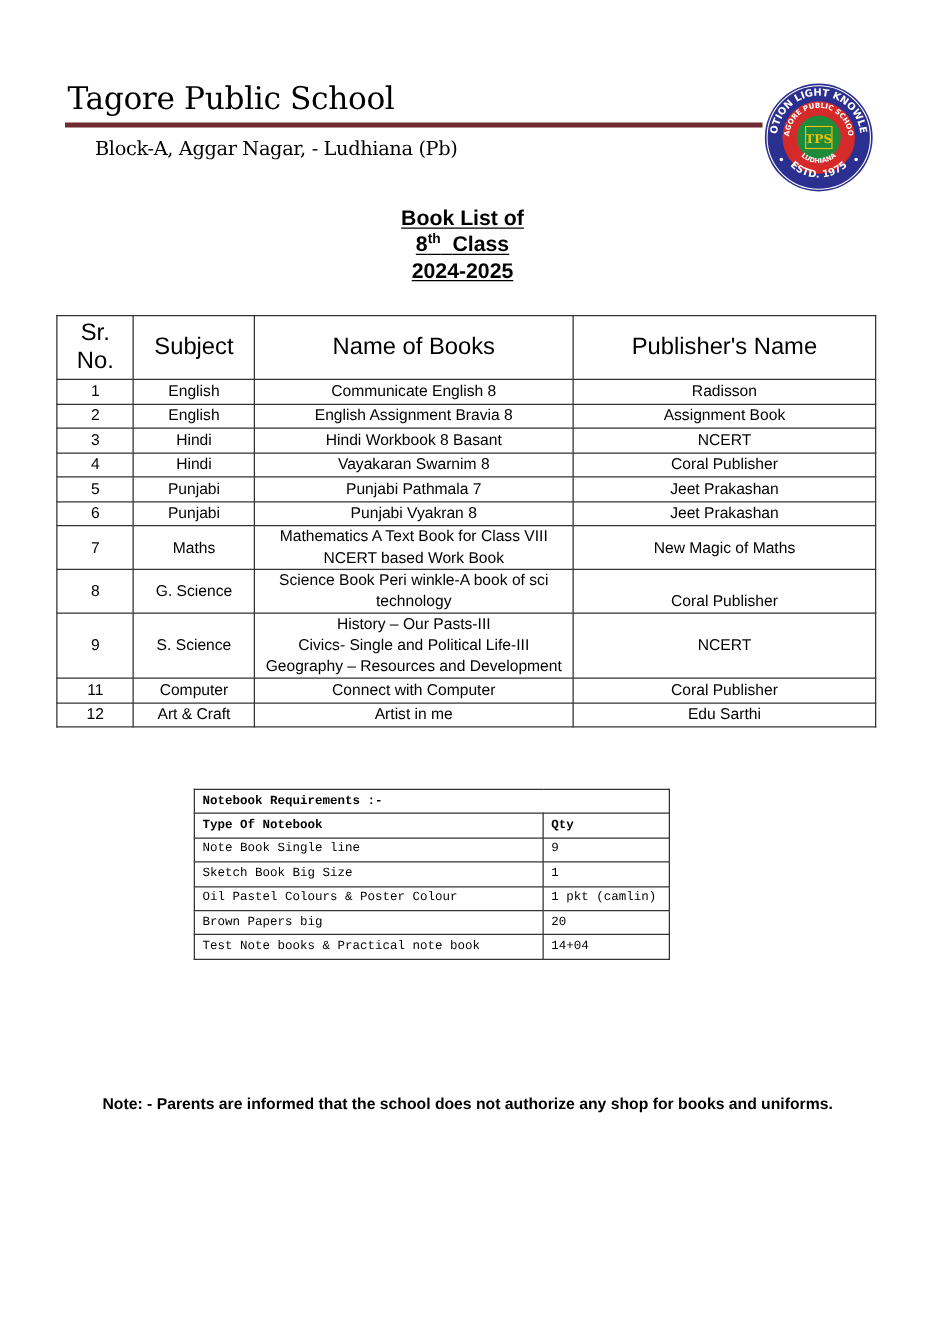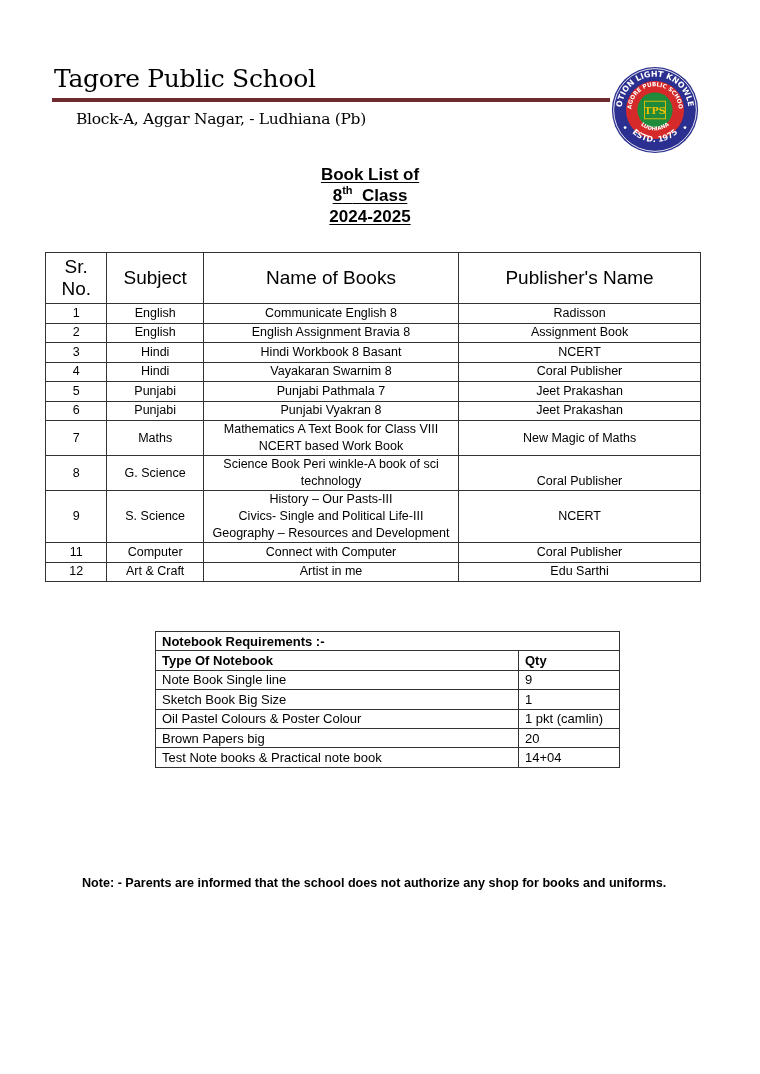--- a/index.html
+++ b/index.html
@@ -14,21 +14,21 @@
   .title-block sup { font-size:11px; line-height:0; }
 
   table { border-collapse:collapse; }
   .books { position:absolute; left:45px; top:252px; width:656px; font-size:12.5px; }
   .books th, .books td { border:1px solid #333; text-align:center; padding:0 3px; }
   .books th { font-weight:normal; font-size:19px; height:50px; line-height:22px; }
   .books td { height:18.5px; line-height:17px; }
   .col-sr { width:55px; } .col-sub { width:90px; } .col-book { width:252px; } .col-pub { width:238px; }
   .books td.pub-bottom { vertical-align:bottom; }
 
-  .notebook { position:absolute; left:155px; top:631px; width:465px; font-size:13px; }
+  .notebook { position:absolute; left:155px; top:631px; width:381px; font-size:10px;font-family:Liberation Mono, monospace; }
   .notebook td, .notebook th { border:1px solid #333; text-align:left; padding:0 6px; height:18.4px; line-height:17px; }
   .notebook .bold { font-weight:bold; }
   .notebook .qty { width:88px; }
   .note { position:absolute; left:54px; top:876px; font-weight:bold; font-size:12.6px;margin-left:28px; }
 </style>
 </head>
 <body>
 
 <div class="school-name">Tagore Public School</div>
 <div class="header-rule"></div>

